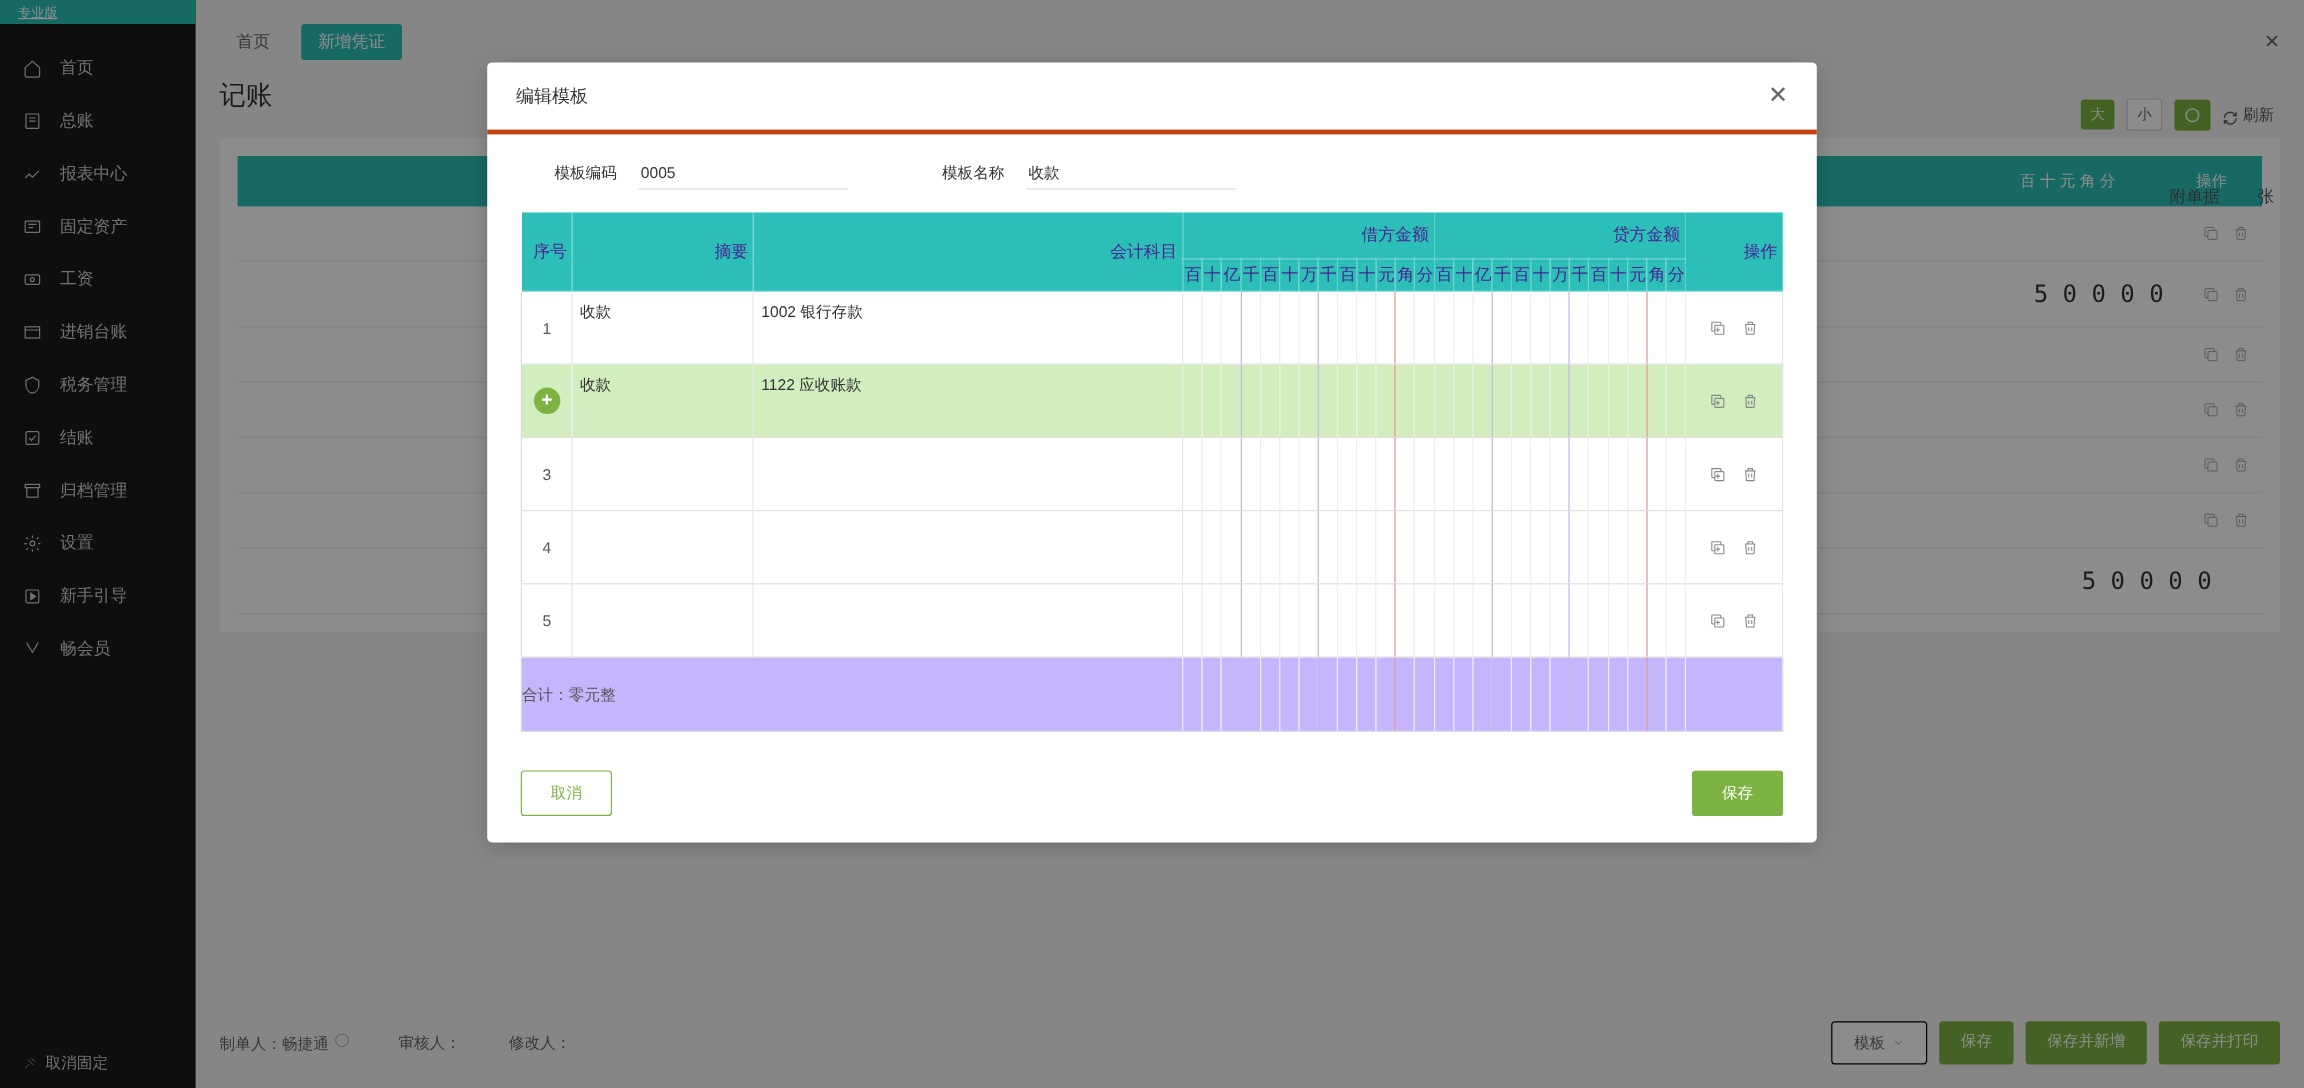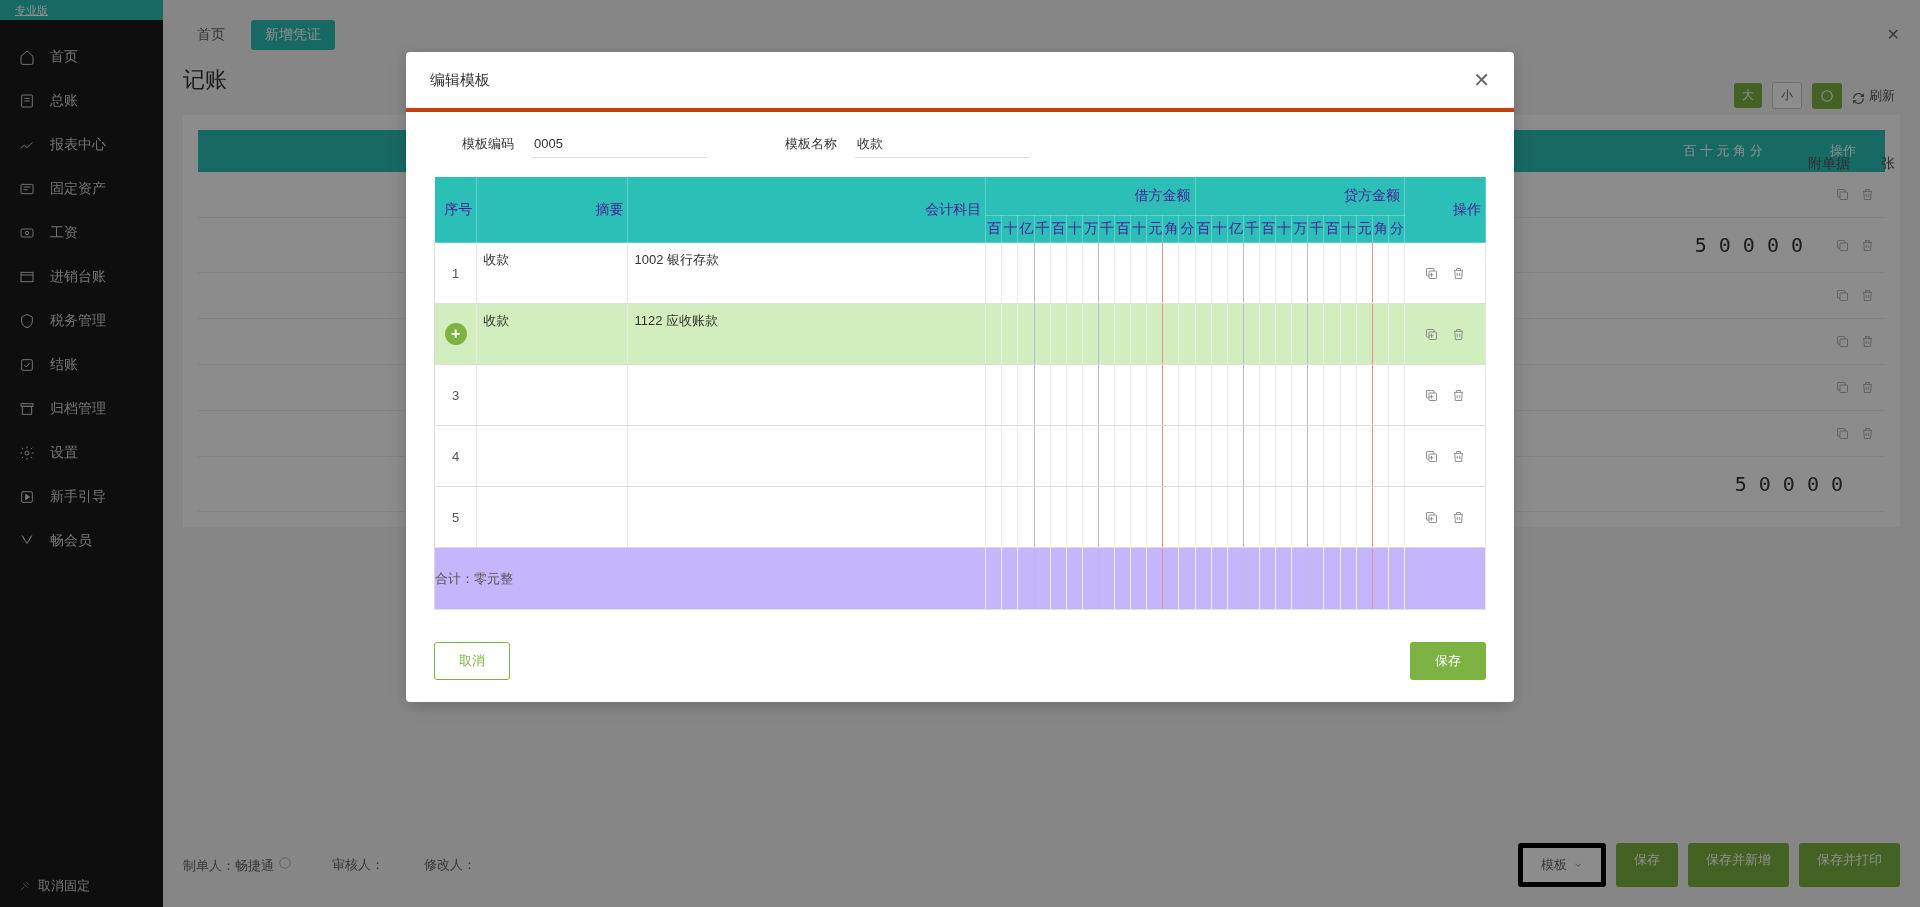--- a/index.html
+++ b/index.html
@@ -39,21 +39,21 @@
     .green-icon-btn { background: #7CB342; width: 30px; height: 26px; border-radius: 3px; display: flex; align-items: center; justify-content: center; }
     .refresh-btn { color: #555; font-size: 13px; display: flex; align-items: flex-end; gap: 4px; cursor: pointer; }
     
     .bg-attach { position: absolute; right: 25px; top: 155px; color: #555; font-size: 14px; }
     
     .bg-footer { position: absolute; bottom: 20px; left: 20px; right: 20px; display: flex; align-items: center; justify-content: space-between; }
     .bg-footer-left { display: flex; gap: 40px; color: #666; font-size: 13px; }
     .bg-footer-left .item svg { width: 14px; height: 14px; stroke: #888; fill: none; margin-left: 4px; }
     .bg-footer-right { display: flex; gap: 10px; }
     .bg-btn { padding: 8px 18px; border-radius: 3px; font-size: 13px; cursor: pointer; }
-    .bg-btn.outline { background: #fff; border: 5px solid #000000; color: #666; display: flex; align-items: center; gap: 6px; }
+    .bg-btn.outline { background: #fff; border: 1px solid #000000; color: #666; display: flex; align-items: center; gap: 6px; }
     .bg-btn.green { background: #7CB342; color: #fff; border: none; }
     
     
     .overlay { position: fixed; inset: 0; background: rgba(0,0,0,0.45); display: flex; align-items: flex-start; justify-content: center; padding-top: 52px; }
     
     
     .modal { background: #fff; width: 1108px; border-radius: 4px; box-shadow: 0 4px 20px rgba(0,0,0,0.2); }
     .modal-header { display: flex; justify-content: space-between; align-items: center; padding: 18px 24px; border-bottom: 4px solid #c2410c; text-align: center; }
     .modal-title { font-size: 15px; color: #333; font-weight: 500; }
     .modal-close { font-size: 20px; cursor: pointer; color: #666; line-height: 1; }

